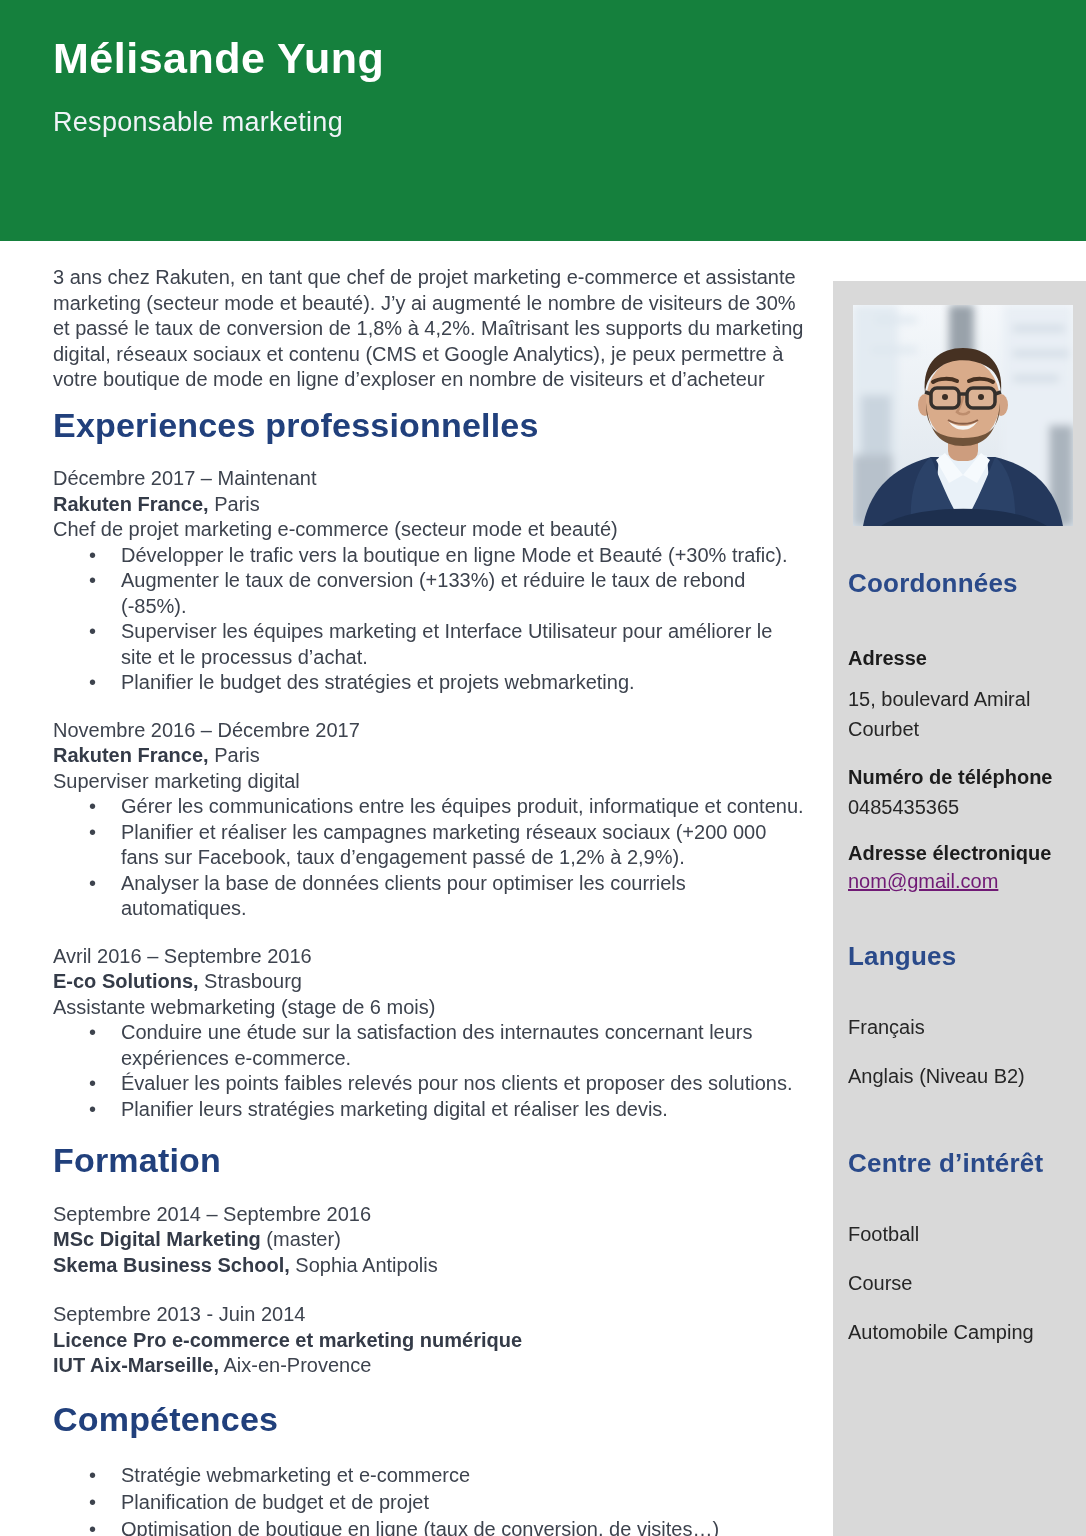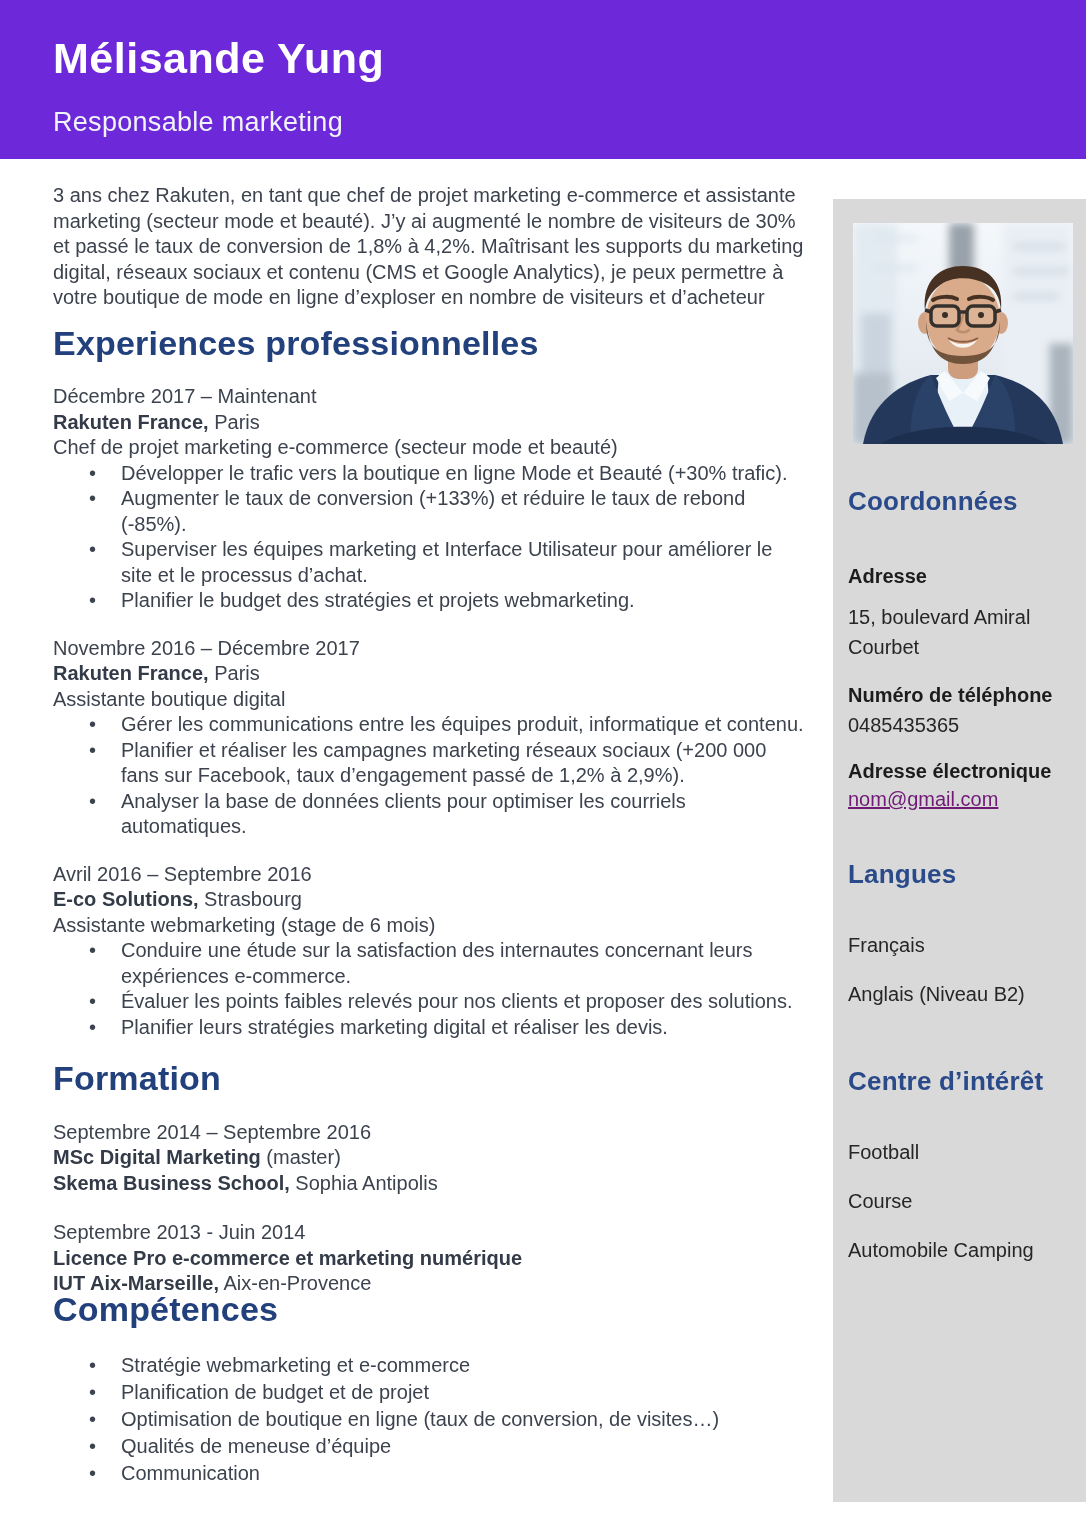--- a/index.html
+++ b/index.html
@@ -7,22 +7,22 @@
   .page {
     position:relative;
     width:1086px;
     height:1536px;
     background:#ffffff;
     font-family:"Liberation Sans", sans-serif;
     overflow:hidden;
   }
   
   .header {
-    height:159px;
-    background:#6d28d9;
+    height:241px;
+    background:#15803d;
     color:#ffffff;
     padding:34px 40px 0 53px;
   }
   .name {
     font-size:43px;
     font-weight:700;
     letter-spacing:0.5px;
   }
   .job-title {
     margin-top:24px;
@@ -50,21 +50,21 @@
   }
   
   .sec-h {
     font-size:34px;
     font-weight:700;
     color:#21407c;
     letter-spacing:0.2px;
   }
   .sec-h.experience { margin-top:20px; margin-bottom:28px; }
   .sec-h.formation  { margin-top:26px; margin-bottom:28px; }
-  .sec-h.competences{ margin-bottom:30px; }
+  .sec-h.competences{ margin-top:28px; margin-bottom:30px; }
   .job + .job { margin-top:22px; }
   .edu + .edu { margin-top:24px; }
   .bold { font-weight:700; color:#343b48; }
   ul.bullets { list-style:none; }
   ul.bullets li {
     position:relative;
     padding-left:68px;
   }
   ul.bullets li::before {
     content:"\2022";
@@ -128,21 +128,21 @@
           <li>Développer le trafic vers la boutique en ligne Mode et Beauté (+30% trafic).</li>
           <li>Augmenter le taux de conversion (+133%) et réduire le taux de rebond (-85%).</li>
           <li>Superviser les équipes marketing et Interface Utilisateur pour améliorer le site et le processus d’achat.</li>
           <li>Planifier le budget des stratégies et projets webmarketing.</li>
         </ul>
       </div>
 
       <div class="job">
         <p>Novembre 2016 – Décembre 2017</p>
         <p><span class="bold">Rakuten France,</span><span> Paris</span></p>
-        <p>Assistante boutique digital</p>
+        <p>Superviser marketing digital</p>
         <ul class="bullets">
           <li>Gérer les communications entre les équipes produit, informatique et contenu.</li>
           <li>Planifier et réaliser les campagnes marketing réseaux sociaux (+200 000 fans sur Facebook, taux d’engagement passé de 1,2% à 2,9%).</li>
           <li>Analyser la base de données clients pour optimiser les courriels automatiques.</li>
         </ul>
       </div>
 
       <div class="job">
         <p>Avril 2016 – Septembre 2016</p>
         <p><span class="bold">E-co Solutions,</span><span> Strasbourg</span></p>

